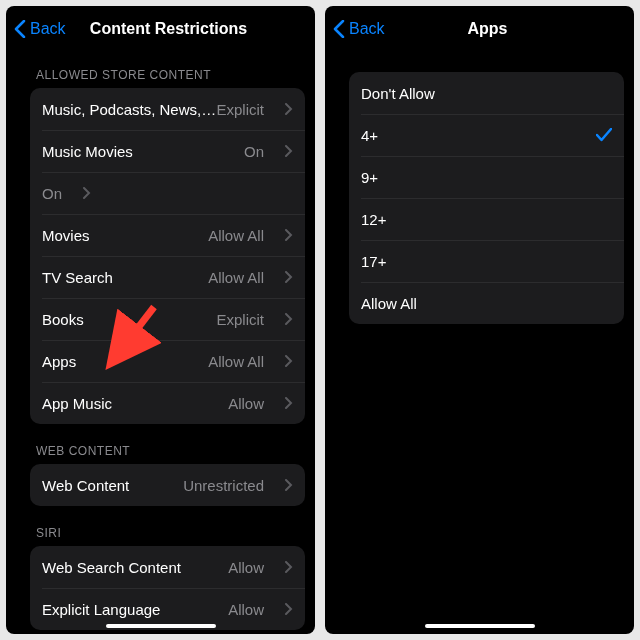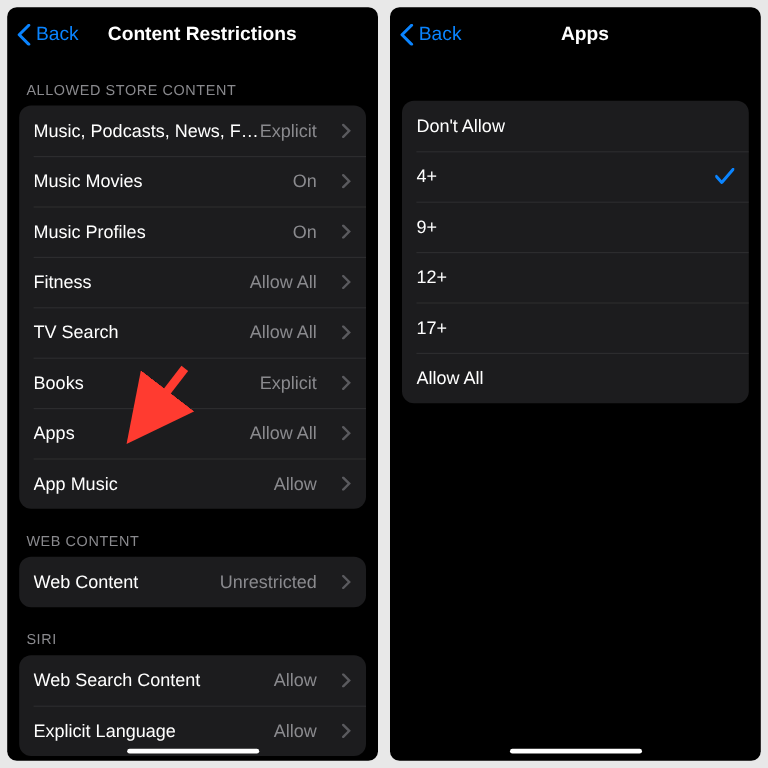--- a/index.html
+++ b/index.html
@@ -46,20 +46,21 @@
       left: 16px; right: 0;
       text-align: center;
       color: #fff;
       font-size: 16px;
       font-weight: 600;
       pointer-events: none;
     }
     .content {
       flex: 1;
       overflow: hidden;
+      padding-left: 14px;
     }
     .section-header {
       color: #8a8a8e;
       font-size: 12px;
       letter-spacing: 0.5px;
       padding: 20px 16px 6px 16px;
       text-transform: uppercase;
     }
     .section-header.first { padding-top: 16px; }
     .group {
@@ -115,21 +116,21 @@
       transform: translateX(-50%);
       width: 110px;
       height: 4px;
       background: #fff;
       border-radius: 3px;
     }
     .arrow-annotation {
       position: absolute;
       pointer-events: none;
     }
-    .phone.right .group { margin-top: 32px; }
+    .phone.right .group { margin-top: 20px; }
   </style>
 </head>
 <body>
 
 <div class="phone left">
   <div class="navbar">
     <div class="back-btn">
       <svg class="back-chevron" viewBox="0 0 12 18">
           <polyline points="10,1 2,9 10,17" fill="none" stroke="#0a84ff" stroke-width="2.5" stroke-linecap="round" stroke-linejoin="round"></polyline>
         </svg>
@@ -150,28 +151,27 @@
           </svg>
       </div>
       <div class="row">
         <span class="row-label">Music Movies</span>
         <span class="row-value">On</span>
         <svg class="chevron" viewBox="0 0 8 12">
             <polyline points="1,1 6,6 1,11" fill="none" stroke="#5a5a5e" stroke-width="2" stroke-linecap="round"></polyline>
           </svg>
       </div>
       <div class="row">
-        <span class="row-label">Music Profiles</span>
         <span class="row-value">On</span>
         <svg class="chevron" viewBox="0 0 8 12">
             <polyline points="1,1 6,6 1,11" fill="none" stroke="#5a5a5e" stroke-width="2" stroke-linecap="round"></polyline>
           </svg>
       </div>
       <div class="row">
-        <span class="row-label">Fitness</span>
+        <span class="row-label">Movies</span>
         <span class="row-value">Allow All</span>
         <svg class="chevron" viewBox="0 0 8 12">
             <polyline points="1,1 6,6 1,11" fill="none" stroke="#5a5a5e" stroke-width="2" stroke-linecap="round"></polyline>
           </svg>
       </div>
       <div class="row">
         <span class="row-label">TV Search</span>
         <span class="row-value">Allow All</span>
         <svg class="chevron" viewBox="0 0 8 12">
             <polyline points="1,1 6,6 1,11" fill="none" stroke="#5a5a5e" stroke-width="2" stroke-linecap="round"></polyline>

